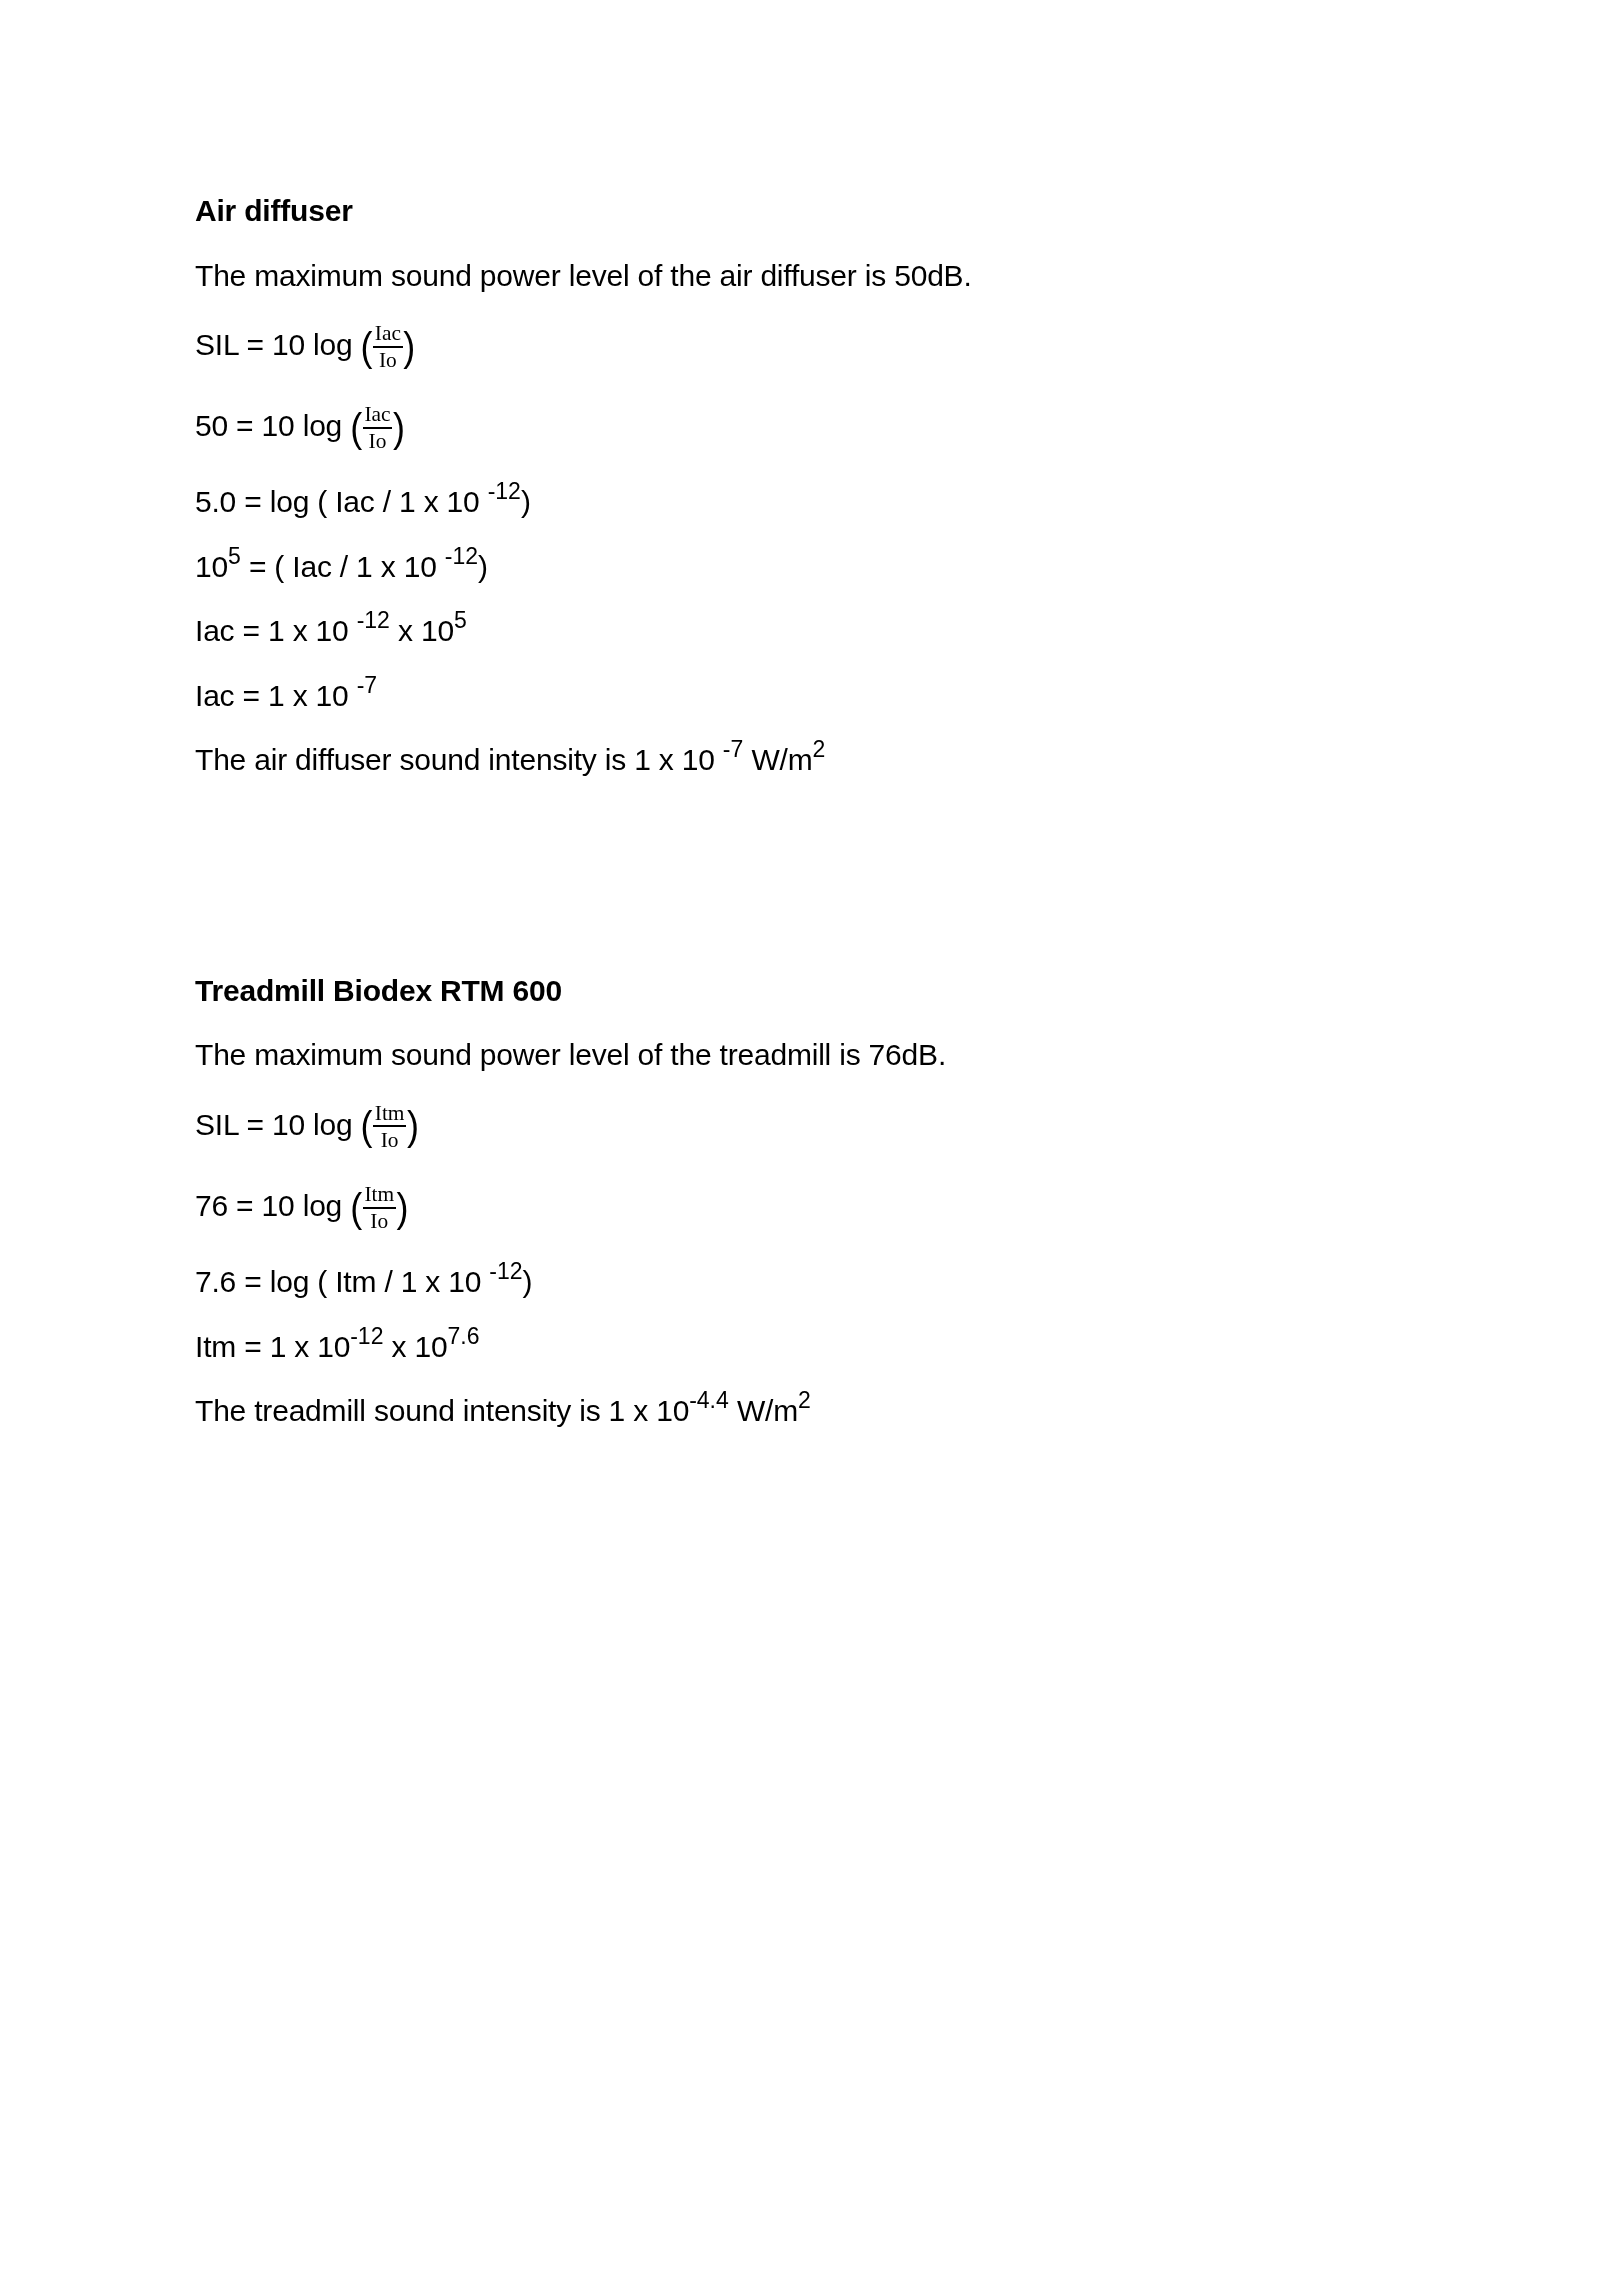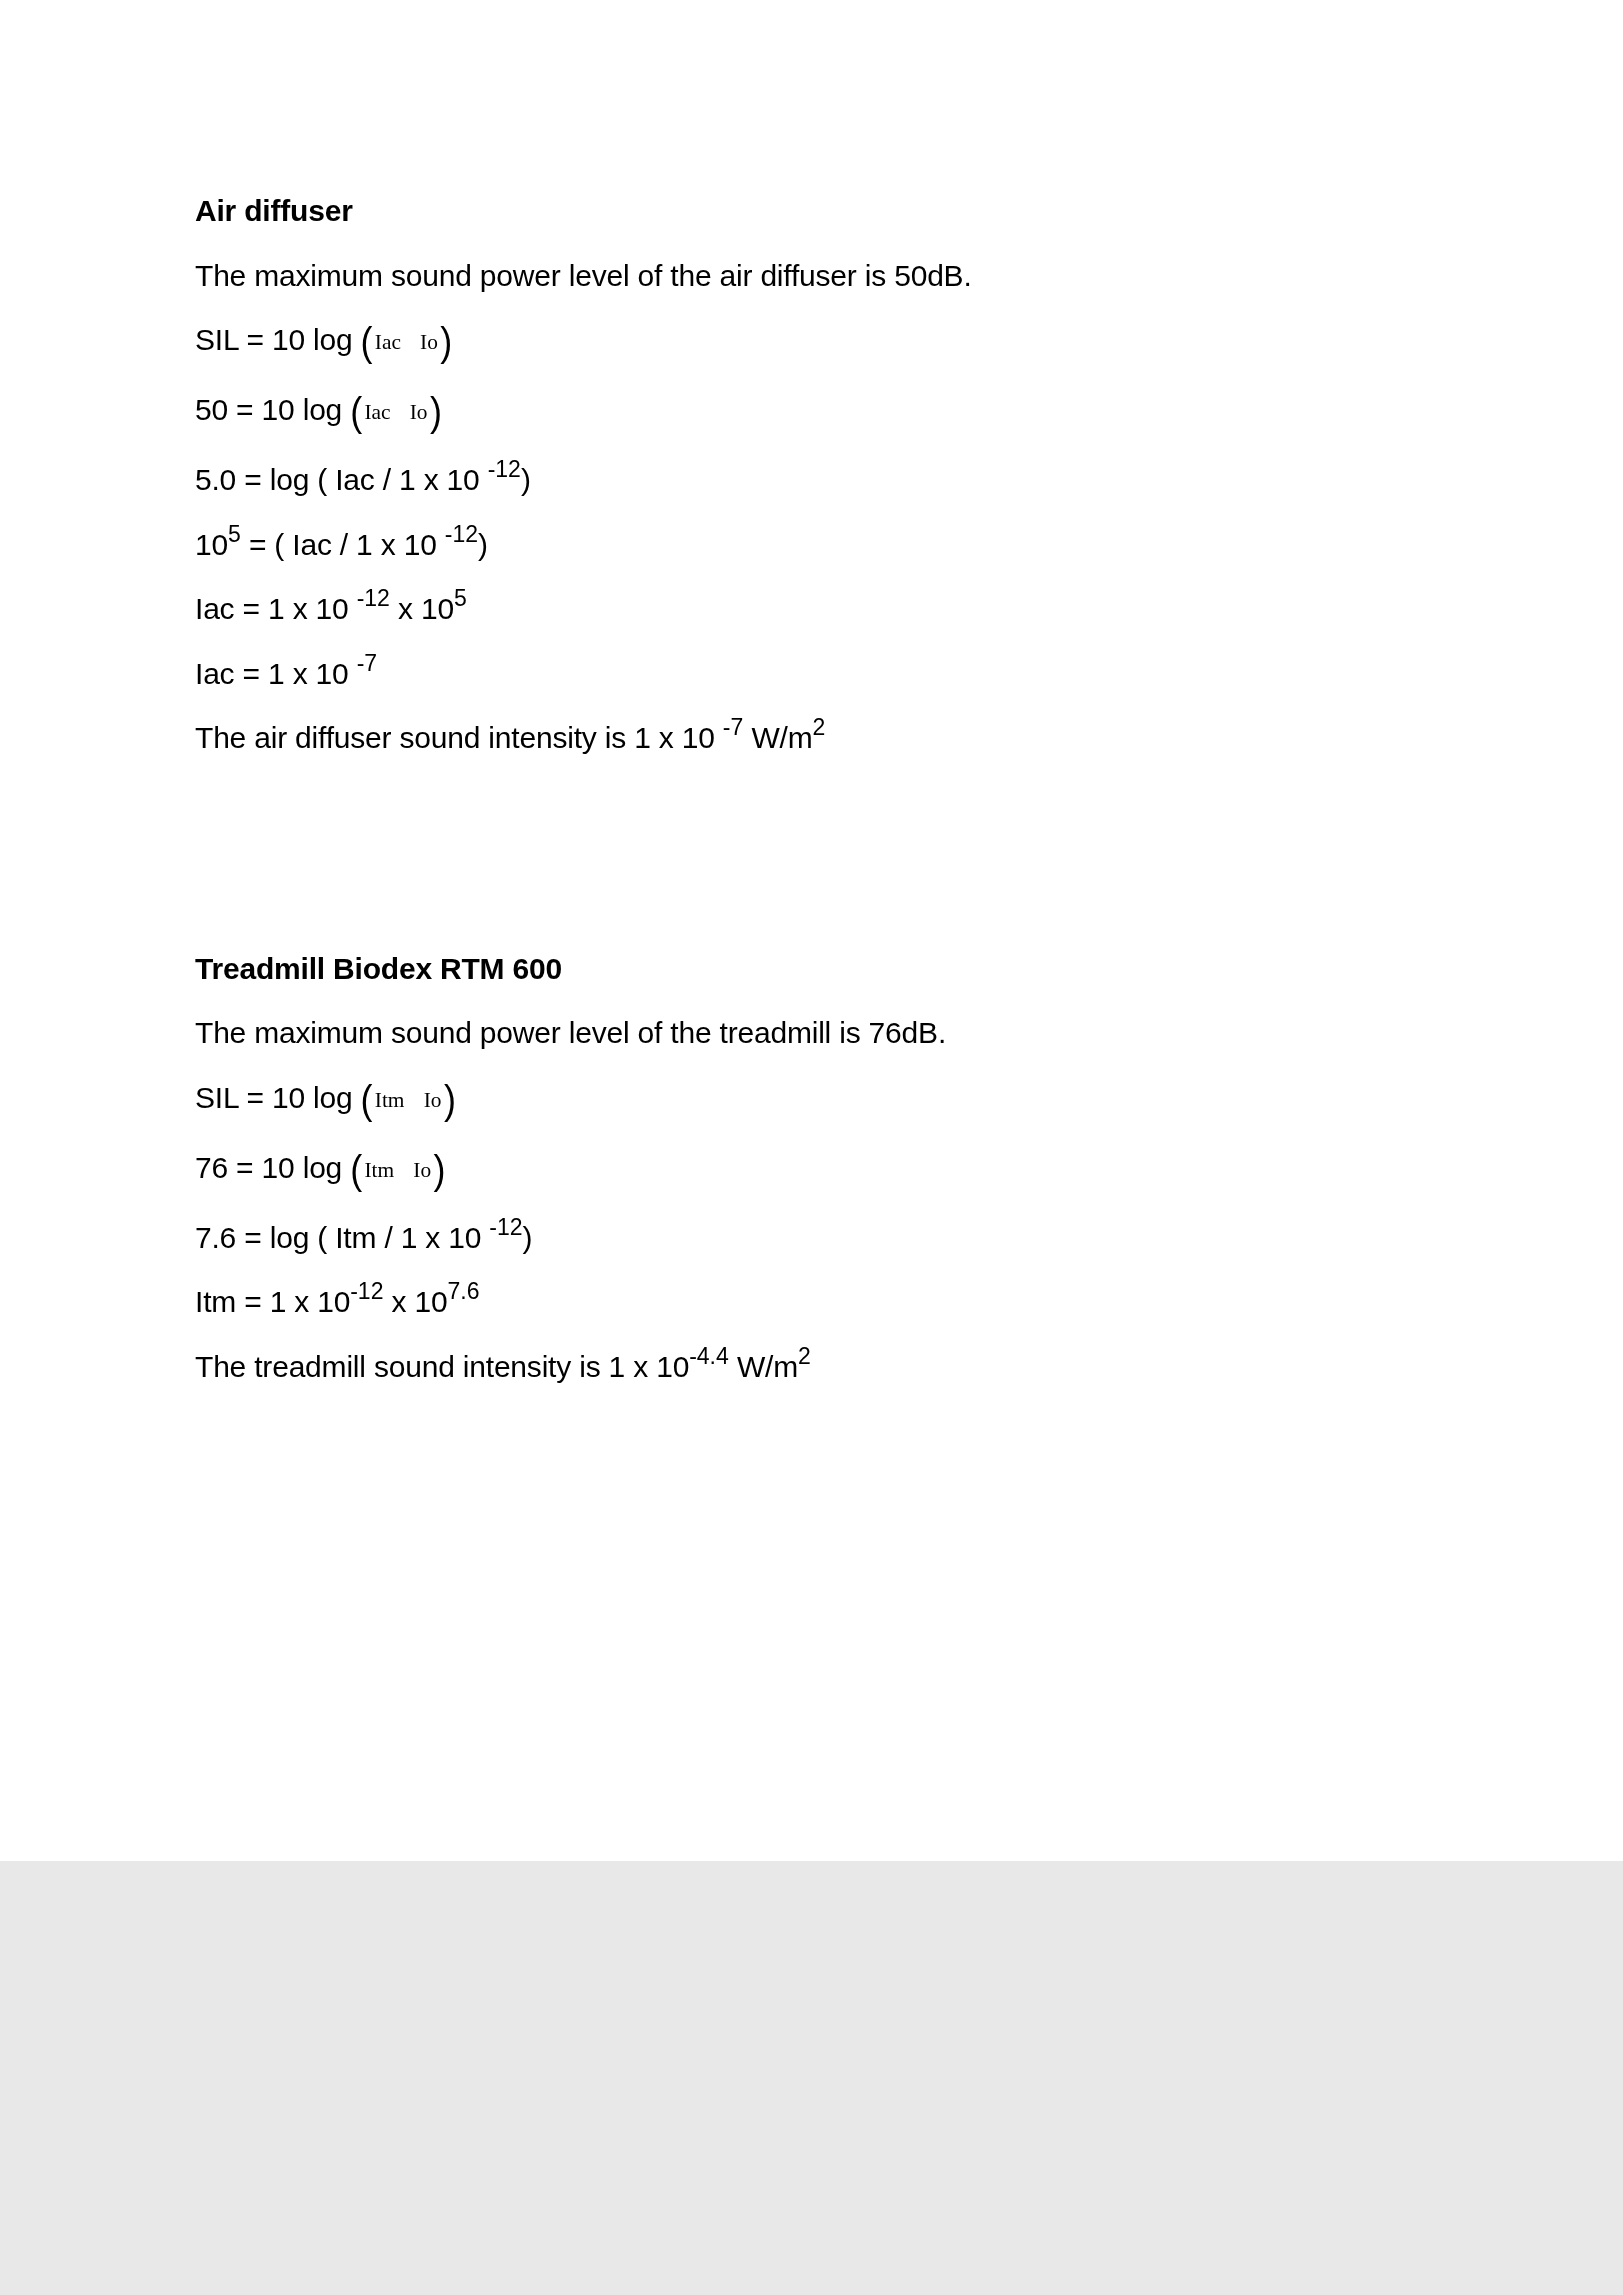--- a/index.html
+++ b/index.html
@@ -1,19 +1,19 @@
 <!DOCTYPE html>
 <html style="font-size:12.7px"><head>
 <meta charset="utf-8">
 <style>
   html, body { margin: 0; padding: 0; background: #e8e8e8; }
   .page {
     position: relative;
     width: 1623px;
-    height: 1861px;
+    height: 2295px;
     background: #ffffff;
     font-family: "Liberation Sans", sans-serif;
     color: #000000;
     box-sizing: border-box;
     padding: 193px 95px 0 195px;
     overflow: hidden;
   }
   .line {
     margin: 0 0 28.5px 0;
     font-size: 30px;
@@ -24,30 +24,29 @@
   .heading { font-weight: bold; }
   .line.has-frac { margin-bottom: 32px; }
   .sup {
     font-size: 23px;
     line-height: 0;
     vertical-align: 13.5px;
     letter-spacing: 0;
   }
   .frac {
     display: inline-flex;
-    flex-direction: row;
+    flex-direction: column;
     align-items: center;
     vertical-align: middle;
     font-family: "Liberation Serif", serif;
     font-size: 21.4px;
     line-height: 22px;
     letter-spacing: 0;
     text-align: center;
     margin: 0 0.8px;
-    gap: 8px;
   }
   .frac .num, .frac .den { padding: 0 1.6px; }
   .frac .fbar {
     align-self: stretch;
     height: 0;
     border-top: 2.4px solid #000;
     margin: 1.6px 0;
   }
   .paren {
     display: inline-block;

